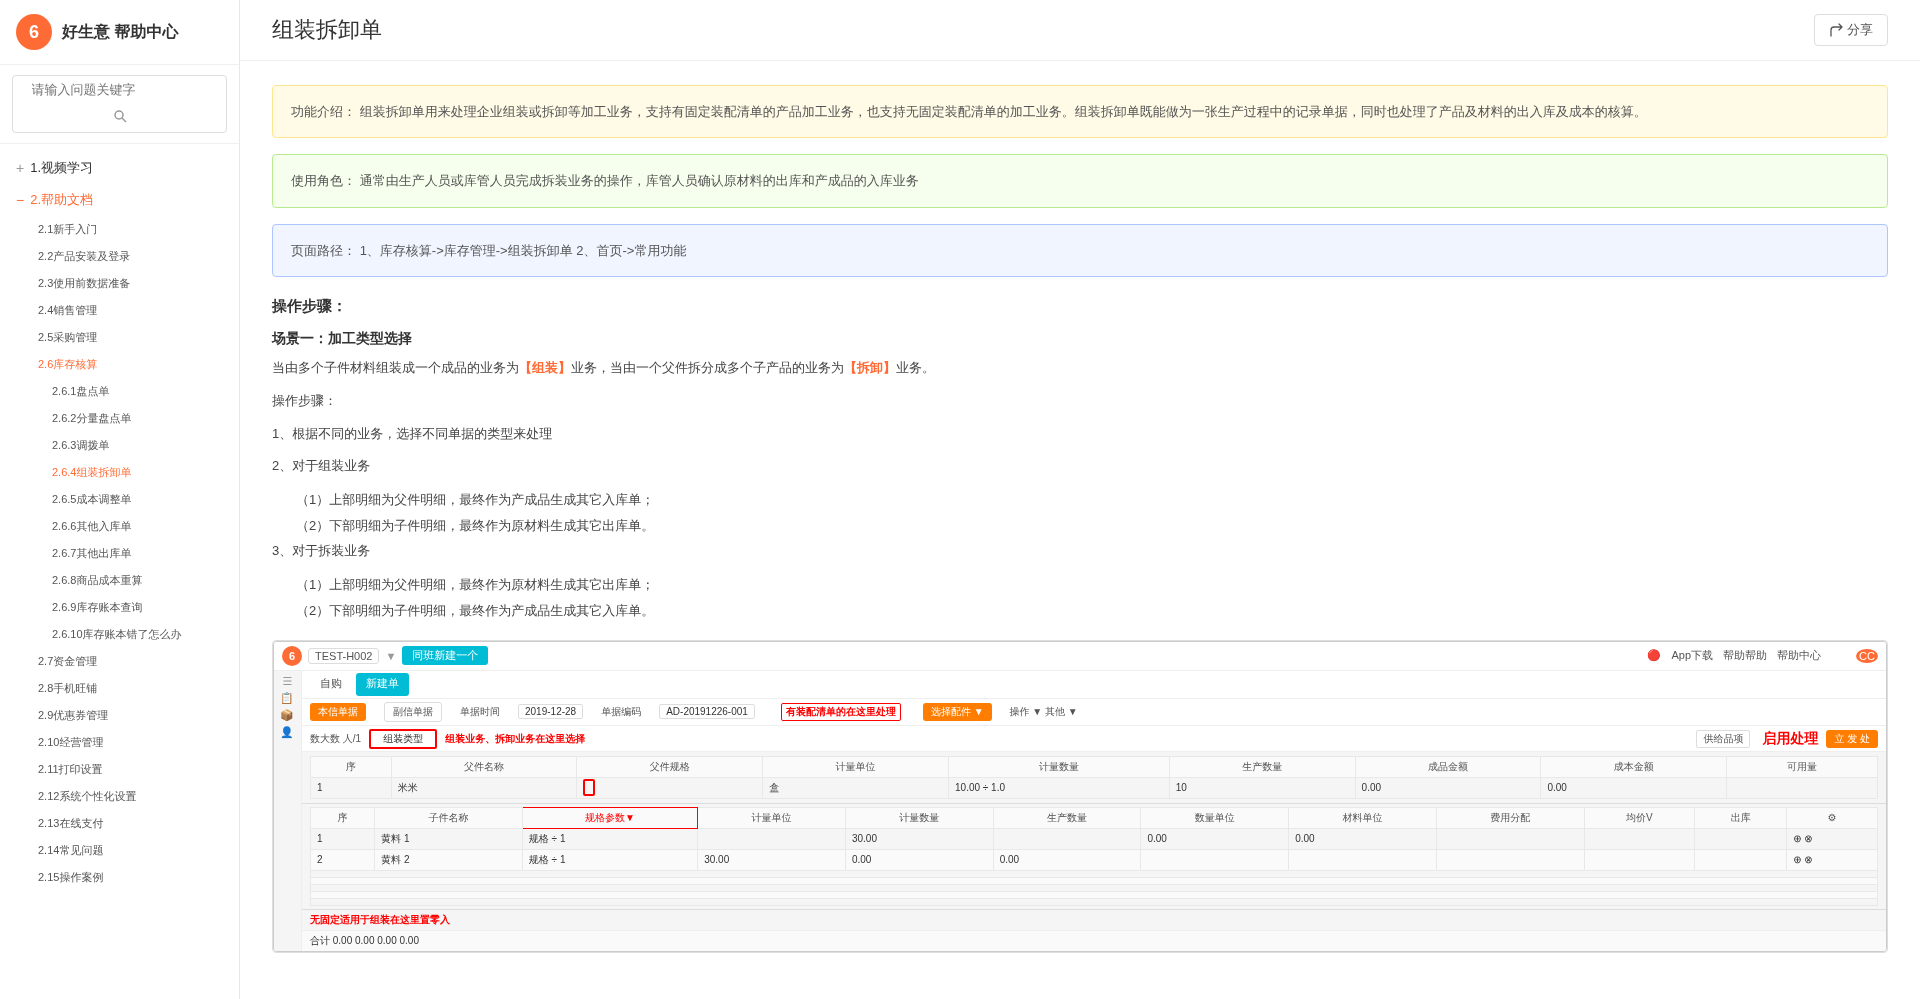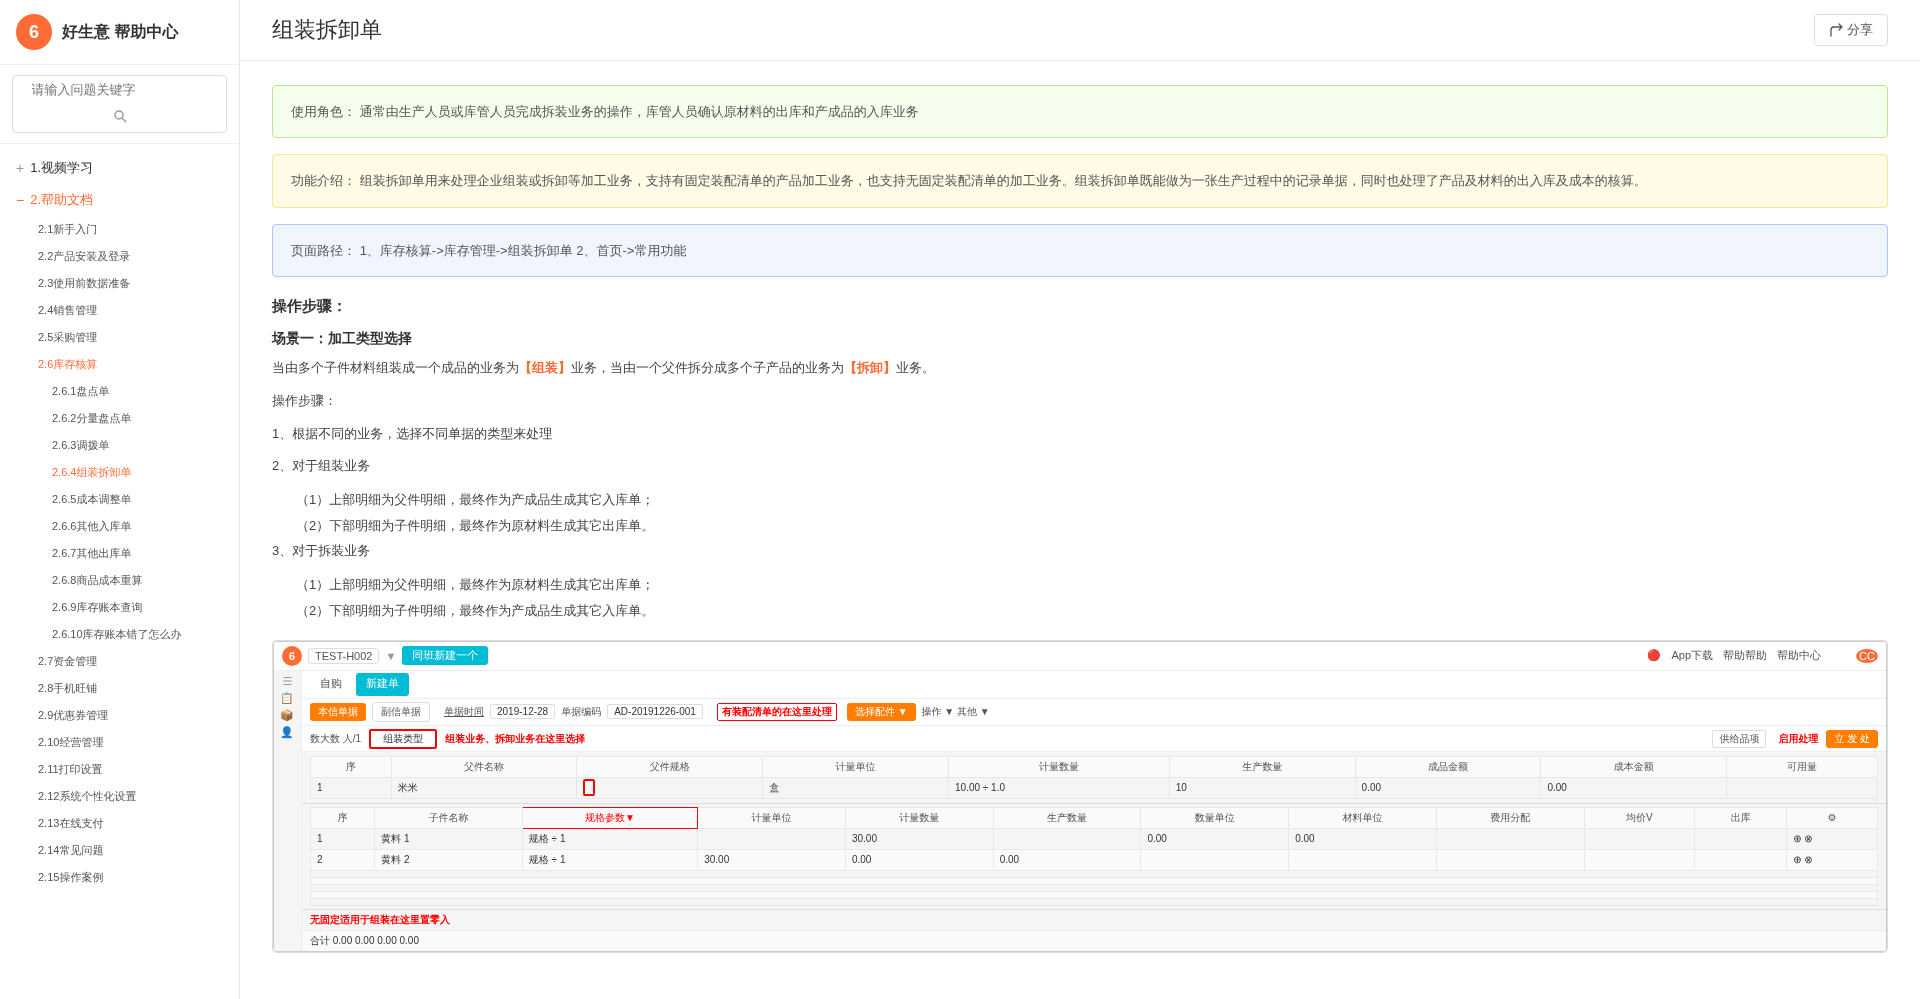--- a/index.html
+++ b/index.html
@@ -121,28 +121,28 @@
     <button class="share-btn">
       <svg width="14" height="14" viewBox="0 0 14 14" fill="none">
           <path d="M10 1L13 4M13 4L10 7M13 4H5C3.3 4 2 5.3 2 7V13" stroke="#555" stroke-width="1.3" stroke-linecap="round" stroke-linejoin="round"></path>
         </svg>
       <span>分享</span>
     </button>
   </div>
 
   <div class="content-area">
 
+    <div class="info-block">
+      <span class="bold">功能介绍：</span>
+      <span>组装拆卸单用来处理企业组装或拆卸等加工业务，支持有固定装配清单的产品加工业务，也支持无固定装配清单的加工业务。组装拆卸单既能做为一张生产过程中的记录单据，同时也处理了产品及材料的出入库及成本的核算。</span>
+    </div>
+
     <div class="info-block role">
       <span class="bold">使用角色：</span>
       <span>通常由生产人员或库管人员完成拆装业务的操作，库管人员确认原材料的出库和产成品的入库业务</span>
-    </div>
-
-    <div class="info-block">
-      <span class="bold">功能介绍：</span>
-      <span>组装拆卸单用来处理企业组装或拆卸等加工业务，支持有固定装配清单的产品加工业务，也支持无固定装配清单的加工业务。组装拆卸单既能做为一张生产过程中的记录单据，同时也处理了产品及材料的出入库及成本的核算。</span>
     </div>
 
     <div class="info-block path">
       <span class="bold">页面路径：</span>
       <span>1、库存核算-&gt;库存管理-&gt;组装拆卸单 2、首页-&gt;常用功能</span>
     </div>
 
     <div class="section-title">操作步骤：</div>
     <div class="scene-title">场景一：加工类型选择</div>
 
@@ -195,44 +195,44 @@
               <span>👤</span>
             </div>
 
             <div style="flex:1;">
 
               <div style="background:#fff; padding:2px 8px; display:flex; gap:4px; border-bottom:1px solid #eee;">
                 <div style="padding:3px 10px; font-size:11px; color:#555; border-bottom:2px solid transparent;">自购</div>
                 <div style="padding:3px 10px; font-size:11px; color:#fff; background:#00bcd4; border-radius:3px;">新建单</div>
               </div>
 
-              <div style="background:#fff; padding:3px 8px; display:flex; align-items:center; gap:6px; border-bottom:1px solid #eee; flex-wrap:wrap;">
+              <div style="background:#fff; padding:3px 8px; display:flex; align-items:center; gap:18px; border-bottom:1px solid #eee; flex-wrap:wrap;">
                 <button style="background:#ff7d00; color:#fff; border:none; border-radius:3px; padding:2px 8px; font-size:10px; cursor:pointer;">本信单据</button>
                 <button style="background:#fff; color:#555; border:1px solid #ddd; border-radius:3px; padding:2px 8px; font-size:10px; cursor:pointer;">副信单据</button>
-                <span style="font-size:10px; color:#555; margin-left:8px;text-decoration:underline;">单据时间</span>
+                <span style="font-size:10px; color:#555; margin-left:0;">单据时间</span>
                 <span style="font-size:10px; background:#fff; border:1px solid #ddd; padding:1px 6px; border-radius:2px;">2019-12-28</span>
                 <span style="font-size:10px; color:#555;text-align:center;">单据编码</span>
                 <span style="font-size:10px; background:#fff; border:1px solid #ddd; padding:1px 6px; border-radius:2px;">AD-20191226-001</span>
 
                 <span style="margin-left:8px; font-size:10px; color:#f00; font-weight:bold; border:1px solid #f00; padding:1px 4px; border-radius:2px;">有装配清单的在这里处理</span>
                 <span style="font-size:10px; background:#ff7d00; color:#fff; border:none; border-radius:3px; padding:2px 8px; cursor:pointer; margin-left:4px;">选择配件 ▼</span>
                 <span style="font-size:10px; color:#555;">操作 ▼ 其他 ▼</span>
               </div>
 
               <div style="background:#fff; padding:3px 8px 2px; display:flex; align-items:center; gap:8px; border-bottom:1px solid #eee; flex-wrap:wrap;">
                 <span style="font-size:10px; color:#555;">数大数 人/1</span>
 
                 <div style="position:relative; display:inline-flex; align-items:center;border-radius:10px;">
                   <span style="font-size:10px; background:#fff; border:2px solid #f00; padding:1px 12px; border-radius:2px; min-width:60px;">组装类型</span>
                 </div>
 
                 <span style="font-size:10px; color:#f00; font-weight:bold;">组装业务、拆卸业务在这里选择</span>
 
                 <span style="margin-left:auto; font-size:10px; color:#555; border:1px solid #ddd; padding:1px 6px; border-radius:2px;">供给品项</span>
-                <span style="font-size:10px; color:#f00; font-weight:bold; margin-left:4px;">启用处理</span>
+                <span style="font-size:14px; color:#f00; font-weight:bold; margin-left:4px;">启用处理</span>
                 <button style="background:#ff7d00; color:#fff; border:none; border-radius:3px; padding:2px 8px; font-size:10px; cursor:pointer;">立 发 处</button>
               </div>
 
               <div style="padding:4px 8px;">
                 <table class="sim-table">
                   <thead>
                     <tr>
                       <th>序</th>
                       <th>父件名称</th>
                       <th>父件规格</th>

